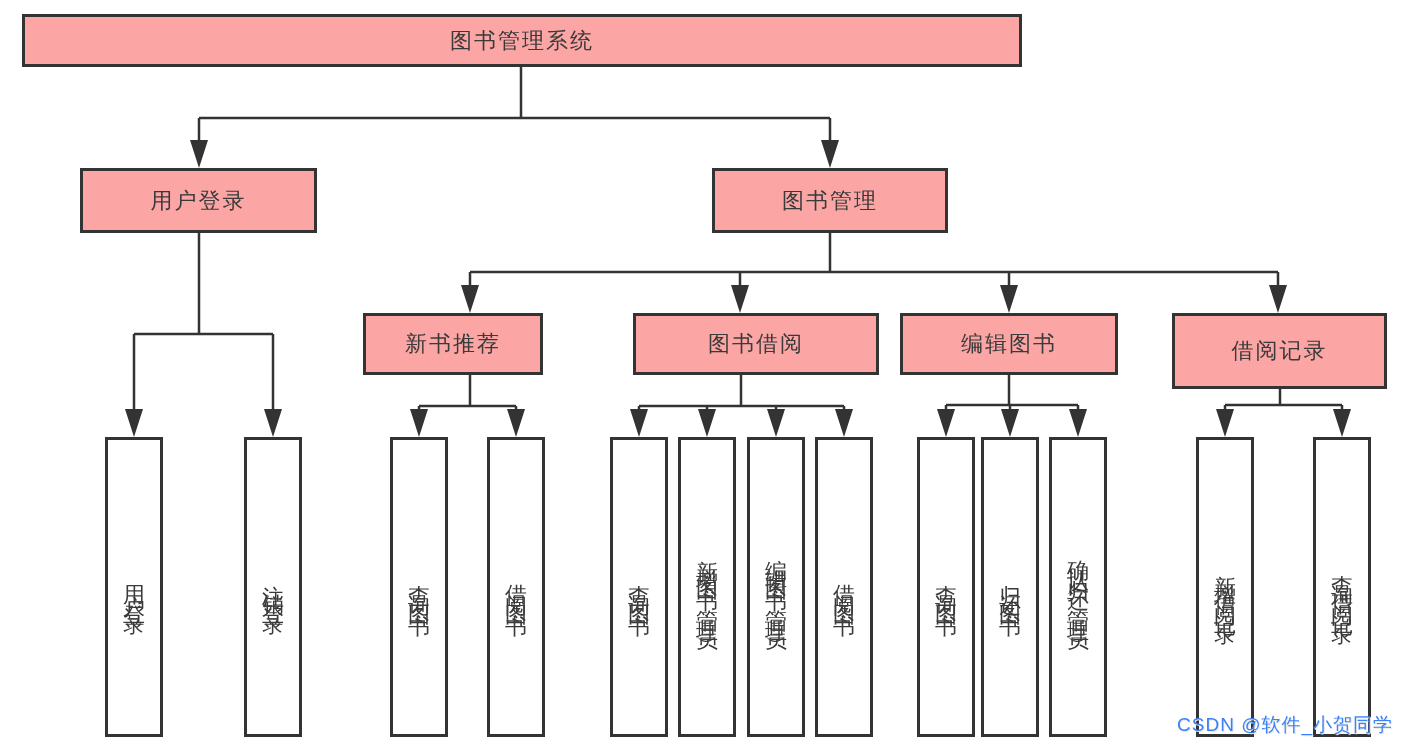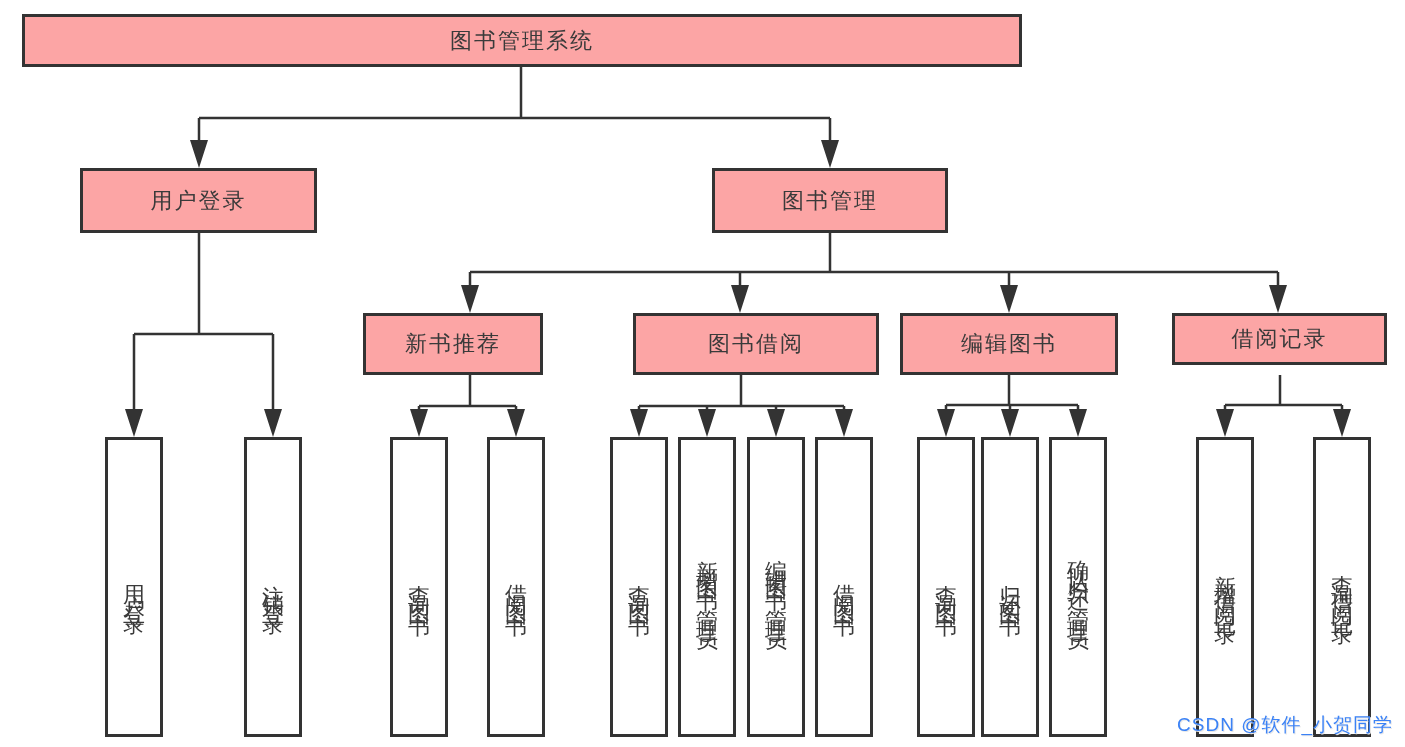--- a/index.html
+++ b/index.html
@@ -111,21 +111,21 @@
   </svg>
 
   <div class="hnode" style="left:22px; top:14px; width:1000px; height:53px;">图书管理系统</div>
 
   <div class="hnode" style="left:80px; top:168px; width:237px; height:65px;">用户登录</div>
   <div class="hnode" style="left:712px; top:168px; width:236px; height:65px;">图书管理</div>
 
   <div class="hnode" style="left:363px; top:313px; width:180px; height:62px;">新书推荐</div>
   <div class="hnode" style="left:633px; top:313px; width:246px; height:62px;">图书借阅</div>
   <div class="hnode" style="left:900px; top:313px; width:218px; height:62px;">编辑图书</div>
-  <div class="hnode" style="left:1172px; top:313px; width:215px; height:52px;">借阅记录</div>
+  <div class="hnode" style="left:1172px; top:313px; width:215px; height:76px;">借阅记录</div>
 
   <div class="vnode" style="left:105px;">
     <span>用户登录</span>
   </div>
   <div class="vnode" style="left:244px;">
     <span>注销登录</span>
   </div>
 
   <div class="vnode" style="left:390px;">
     <span>查询图书</span>

